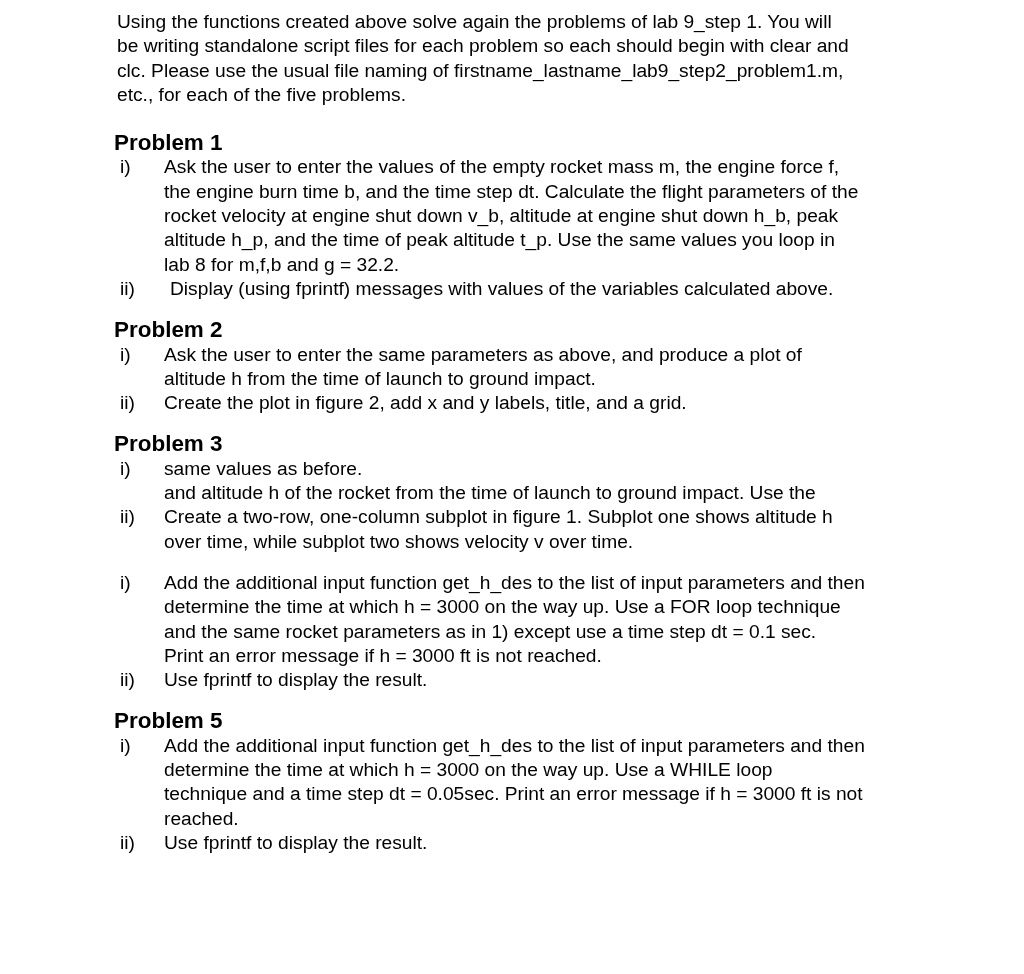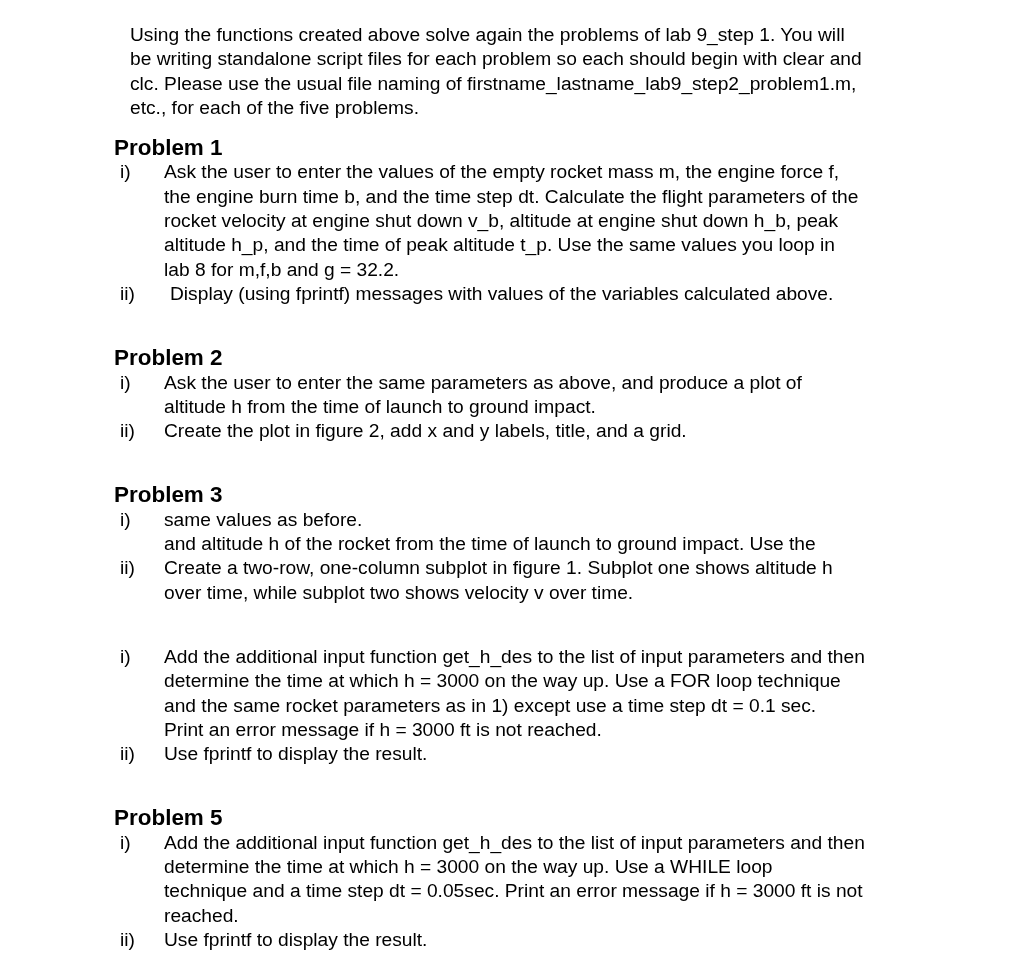--- a/index.html
+++ b/index.html
@@ -23,25 +23,25 @@
       top: 7px;
       width: 830px;
     }
     .step-title {
       font-weight: bold;
       margin: 0;
       font-size: 19.2px;
       line-height: 24.3px;
     }
     .intro {
-      margin: 16px;
+      margin: 3px;
       width: 810px;
     }
     .problem {
-      margin-top: 40px;
+      margin-top: 17px;
     }
     .problem-title {
       font-weight: bold;
       margin: 0;
     }
     .item {
       position: relative;
       padding-left: 50px;
       margin: 0;
     }
@@ -63,21 +63,21 @@
 <body>
 
 <div class="doc">
   <p class="intro">
     <span class="line">Using the functions created above solve again the problems of lab 9_step 1.  You will</span>
     <span class="line">be writing standalone script files for each problem so each should begin with clear and</span>
     <span class="line">clc.  Please use the usual file naming of firstname_lastname_lab9_step2_problem1.m,</span>
     <span class="line">etc., for each of the five problems.</span>
   </p>
 
-  <div class="problem" style="margin-top:16px;">
+  <div class="problem" style="margin-top:24px;">
     <h3 class="problem-title">Problem 1</h3>
     <div class="item">
       <span class="marker">i)</span>
       <span class="text">
         <span class="line">Ask the user to enter the values of the empty rocket mass m, the engine force f,</span>
         <span class="line">the engine burn time b, and the time step dt.  Calculate the flight parameters of the</span>
         <span class="line">rocket velocity at engine shut down v_b, altitude at engine shut down h_b, peak</span>
         <span class="line">altitude h_p, and the time of peak altitude t_p.  Use the same values you loop in</span>
         <span class="line">lab 8 for m,f,b  and g = 32.2.</span>
       </span>

